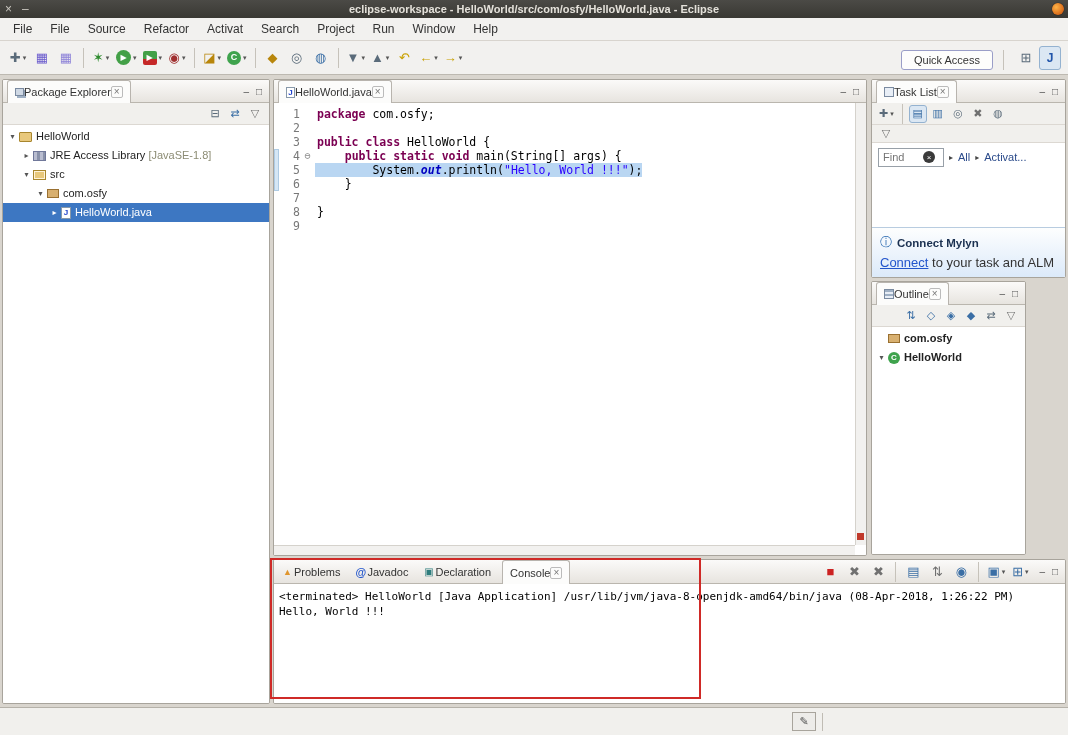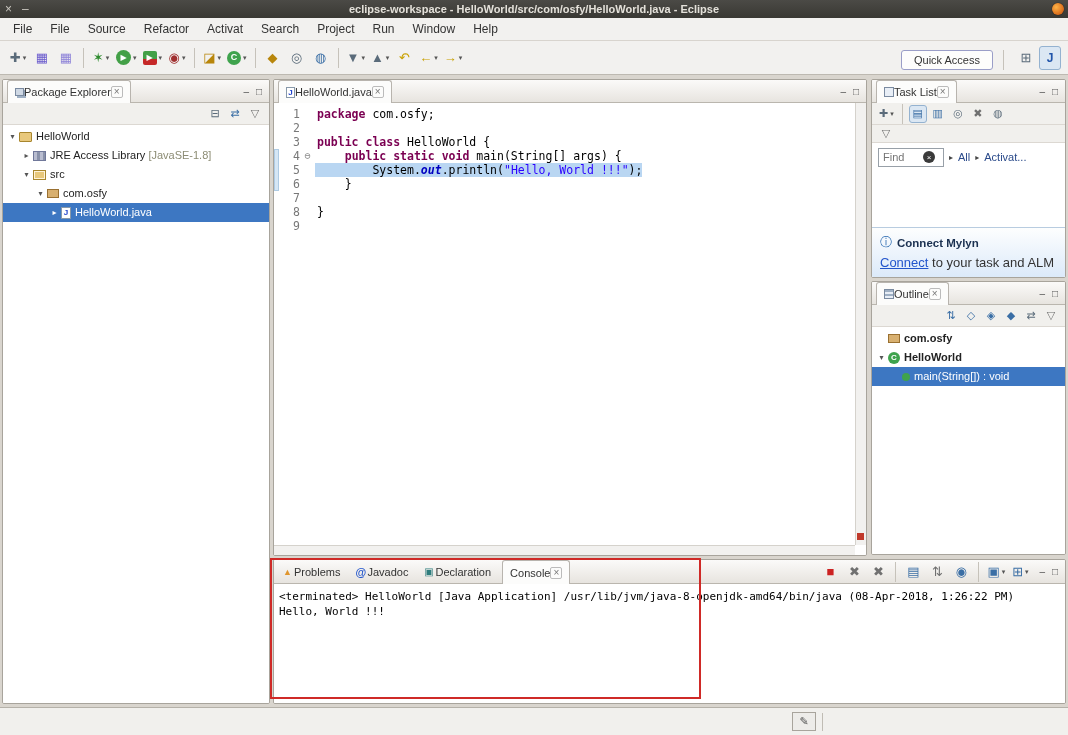--- a/index.html
+++ b/index.html
@@ -396,21 +396,21 @@
     <div class="mylyn-box">
       <div class="mylyn-line1">
         <span class="info-icon">ⓘ</span>
         <span class="mylyn-title">Connect Mylyn</span>
       </div>
       <div class="mylyn-line2"><a class="mylyn-link">Connect</a><span> to your task and ALM to</span></div>
     </div>
   </div>
 </div>
 
-<div class="panel" style="left:871px;top:281px;width:195px;height:274px;">
+<div class="panel" style="left:871px;top:281px;width:155px;height:274px;">
   <div class="phead">
     <div class="tab active">
       <span class="tab-icon ic-ol-tab"></span>
       <span>Outline</span>
       <span class="tclose">×</span>
     </div>
     <div class="minmax">
       <span>–</span>
       <span>□</span>
     </div>
@@ -438,25 +438,20 @@
   <div class="pbody" id="ol-tree" style="padding-top:2px;">
       <div class="tree-row" style="padding-left: 3px;">
         <span class="expander"></span>
         <span class="ticon ic-package"></span>
         <span class="tlabel bold">com.osfy</span>
       </div>
       <div class="tree-row" style="padding-left: 3px;">
         <span class="expander">▾</span>
         <span class="ticon ic-class">C</span>
         <span class="tlabel bold">HelloWorld</span>
-      </div>
-      <div class="tree-row selected" style="padding-left: 17px;">
-        <span class="expander"></span>
-        <span class="ticon ic-method"></span>
-        <span class="tlabel">main(String[]) : void</span>
       </div>
     </div>
 </div>
 
 <div class="panel" style="left:273px;top:559px;width:793px;height:145px;">
   <div class="phead console-head">
     <div style="display:flex;align-items:stretch;" id="console-tab-strip">
         <div class="tab">
           <span class="mi ic-problems">▲</span>
           <span class="tab-label">Problems</span>

